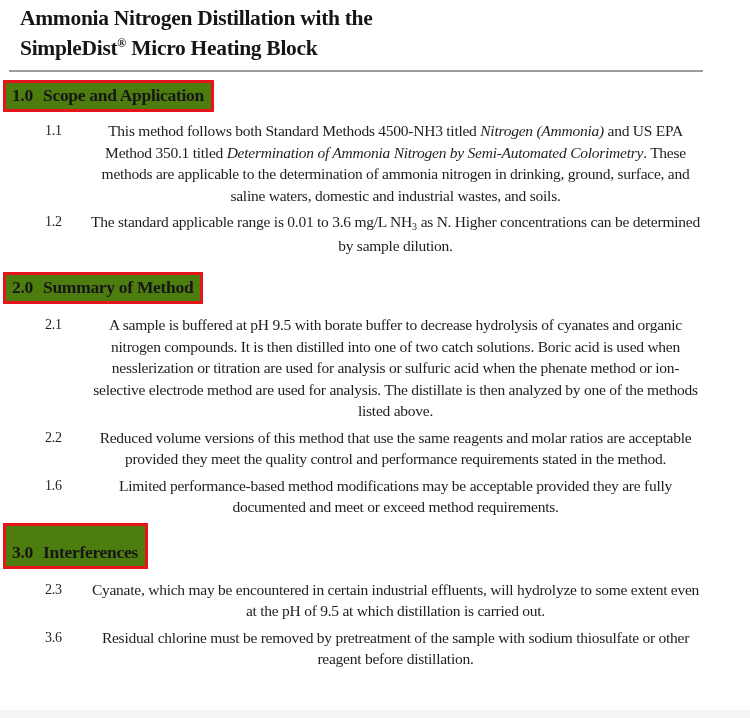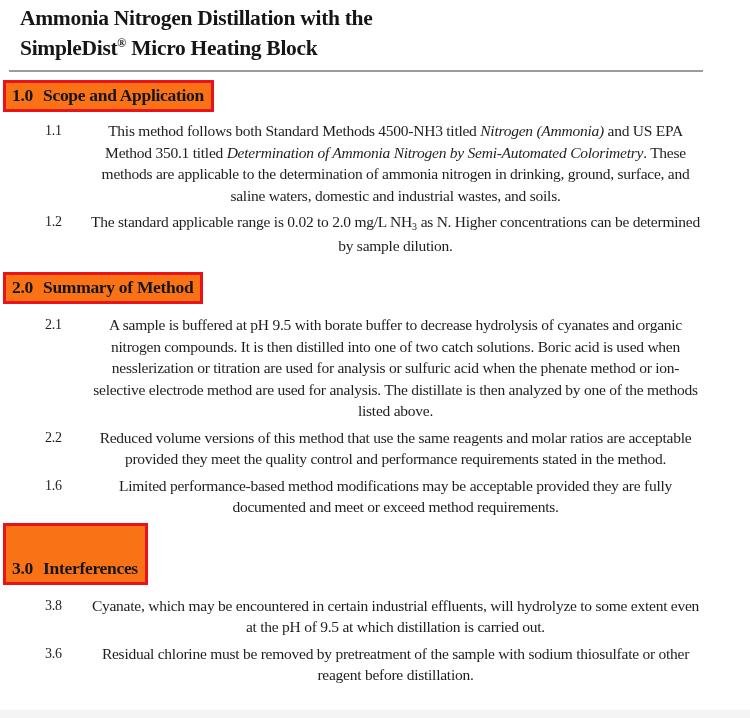--- a/index.html
+++ b/index.html
@@ -38,23 +38,23 @@
   .hr-3 { margin-top: 5px; }
   .heading-box {
     display: inline-block;
     border: 3px solid var(--box-red, #e8141b);
     padding: 2px 7px 3px 6px;
     font-size: 17.5px;
     line-height: 21px;
     font-weight: 700;
     letter-spacing: -0.3px;
     color: #161616;
-    background: #f97316;
+    background: #4d7c0f;
   }
-  .heading-box.tall { padding-top: 32px; }
+  .heading-box.tall { padding-top: 16px; }
   .heading-num { margin-right: 10px; }
   .items { margin-top: 8px; }
   .items.ig-2, .items.ig-3 { margin-top: 10px; }
   .item {
     display: flex;
     margin: 0 0 5px 45px;
   }
   .item-num {
     flex: 0 0 43px;
     font-size: 14px;
@@ -98,21 +98,21 @@
     <div class="heading-box"><span class="heading-num">1.0</span><span class="heading-label">Scope and Application</span></div>
   </div>
 
   <div class="items ig-1">
     <div class="item">
       <div class="item-num">1.1</div>
       <div class="item-text"><span>This method follows both Standard Methods 4500-NH3 titled </span><span class="seg-italic">Nitrogen (Ammonia)</span><span> and US EPA Method 350.1 titled </span><span class="seg-italic">Determination of Ammonia Nitrogen by Semi-Automated Colorimetry</span><span>. These methods are applicable to the determination of ammonia nitrogen in drinking, ground, surface, and saline waters, domestic and industrial wastes, and soils.</span></div>
     </div>
     <div class="item">
       <div class="item-num">1.2</div>
-      <div class="item-text"><span>The standard applicable range is 0.02 to 2.0 mg/L NH</span><span class="seg-sub">3</span><span> as N. Higher concentrations can be determined by sample dilution.</span></div>
+      <div class="item-text"><span>The standard applicable range is 0.01 to 3.6 mg/L NH</span><span class="seg-sub">3</span><span> as N. Higher concentrations can be determined by sample dilution.</span></div>
     </div>
   </div>
 
   <div class="heading-row hr-2">
     <div class="heading-box"><span class="heading-num">2.0</span><span class="heading-label">Summary of Method</span></div>
   </div>
 
   <div class="items ig-2">
     <div class="item">
       <div class="item-num">2.1</div>
@@ -127,21 +127,21 @@
       <div class="item-text"><span>Limited performance-based method modifications may be acceptable provided they are fully documented and meet or exceed method requirements.</span></div>
     </div>
   </div>
 
   <div class="heading-row hr-3">
     <div class="heading-box tall"><span class="heading-num">3.0</span><span class="heading-label">Interferences</span></div>
   </div>
 
   <div class="items ig-3">
     <div class="item">
-      <div class="item-num">3.8</div>
+      <div class="item-num">2.3</div>
       <div class="item-text"><span>Cyanate, which may be encountered in certain industrial effluents, will hydrolyze to some extent even at the pH of 9.5 at which distillation is carried out.</span></div>
     </div>
     <div class="item">
       <div class="item-num">3.6</div>
       <div class="item-text"><span>Residual chlorine must be removed by pretreatment of the sample with sodium thiosulfate or other reagent before distillation.</span></div>
     </div>
   </div>
 
   <div class="bottom-strip"></div>
 </div>

